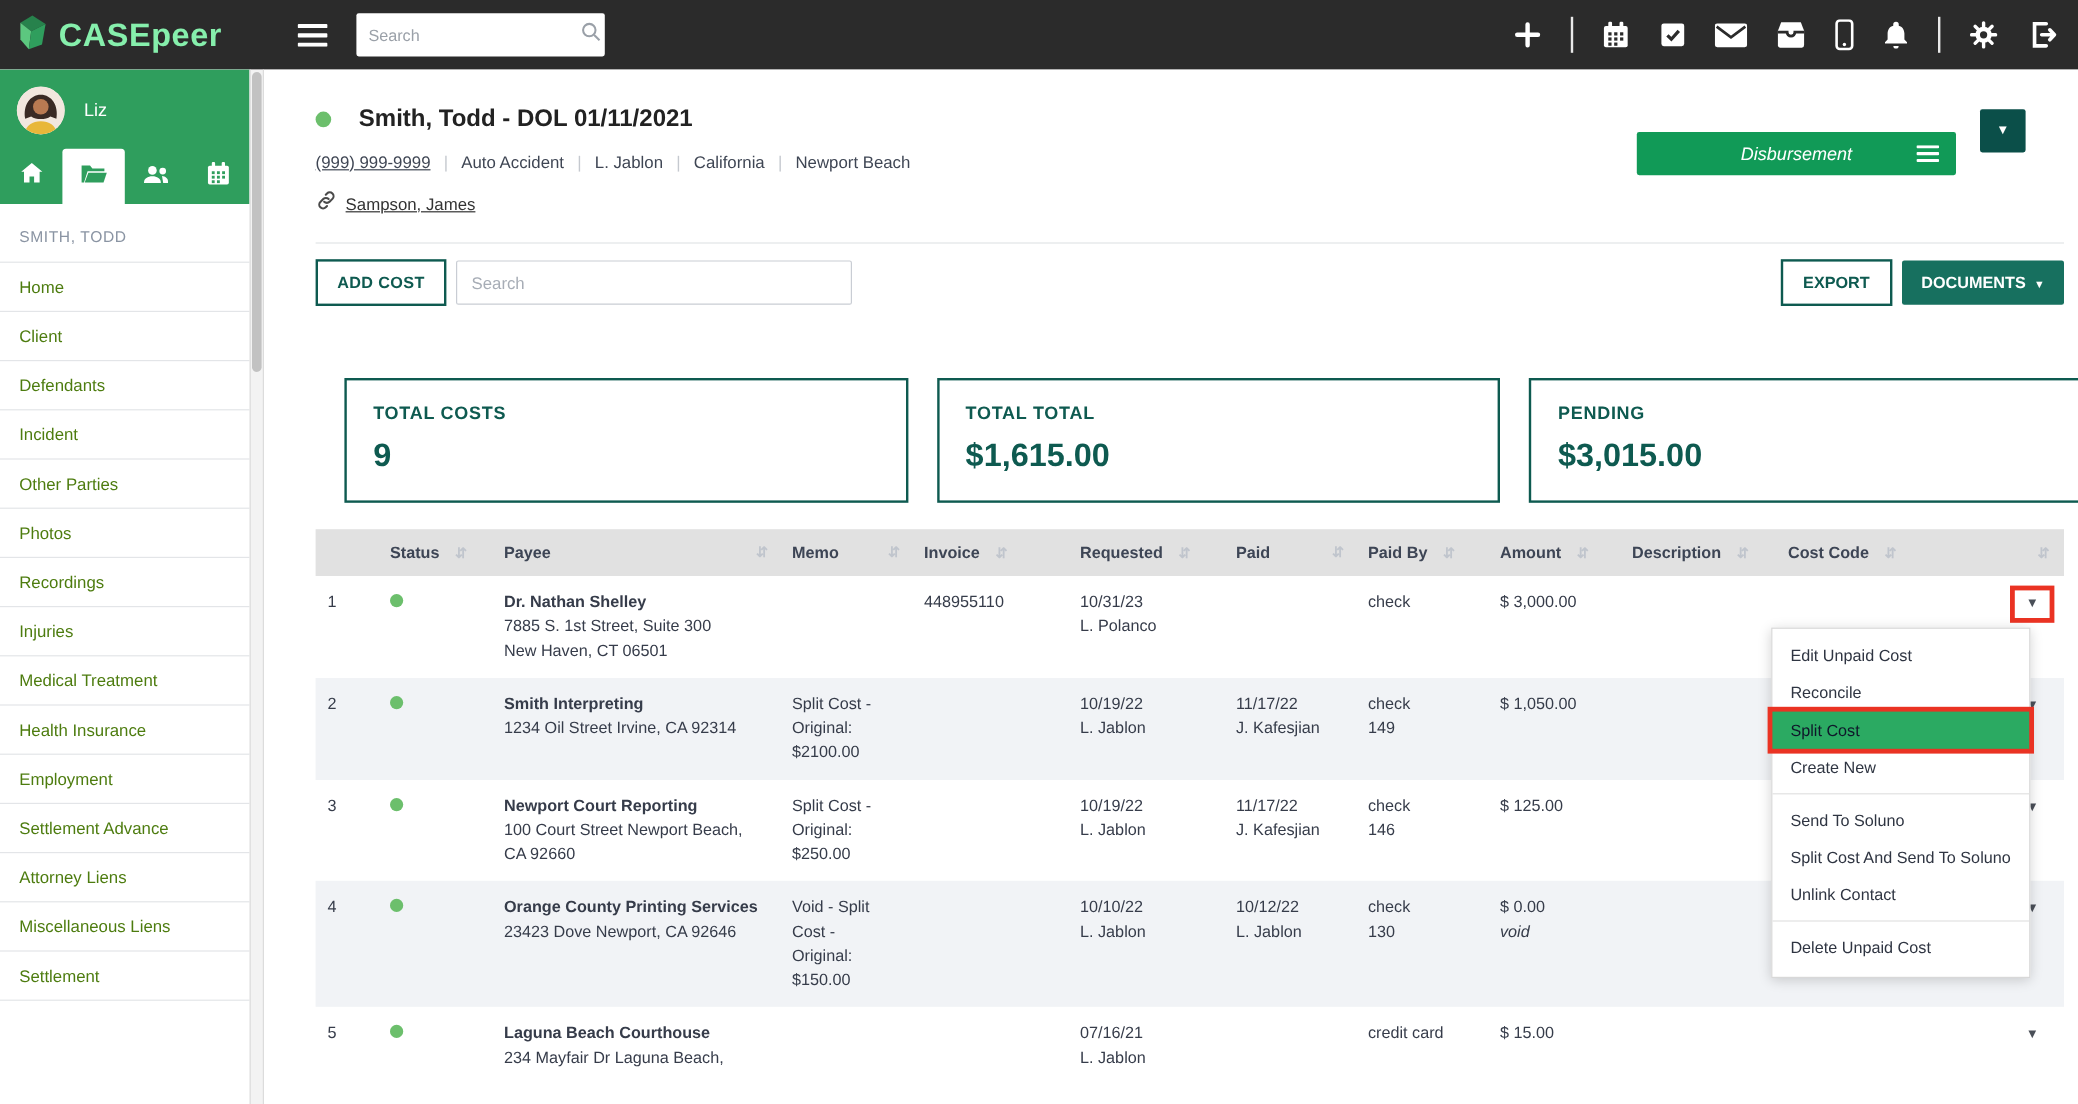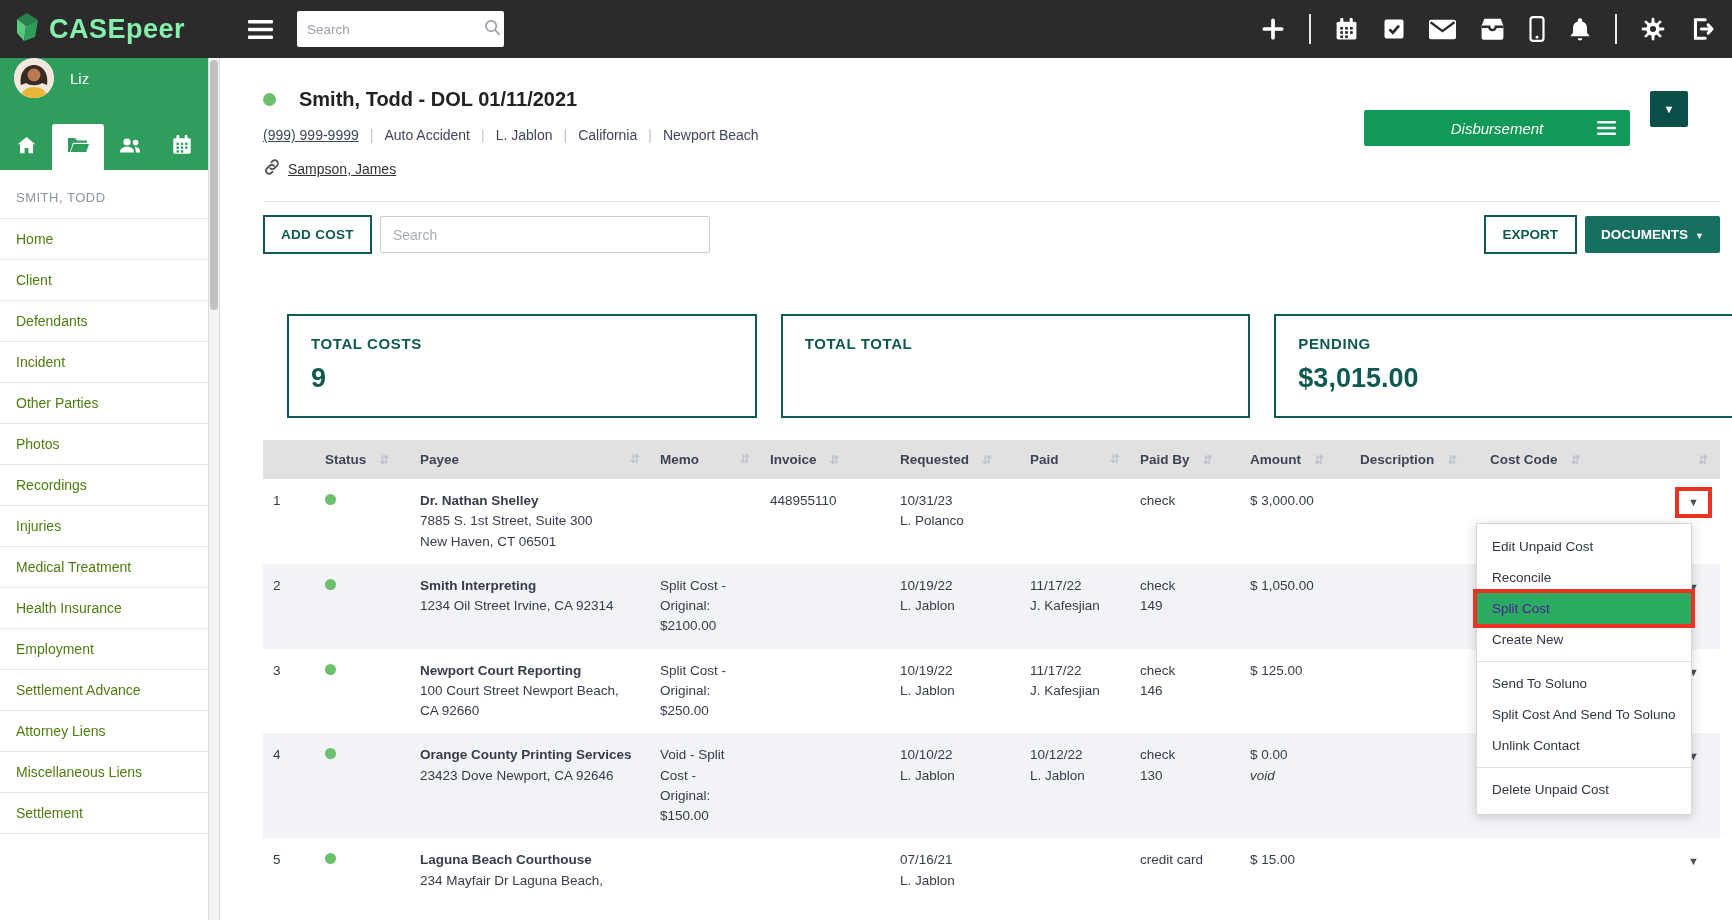--- a/index.html
+++ b/index.html
@@ -24,21 +24,21 @@
   .tb-icon{display:flex; align-items:center; justify-content:center; cursor:pointer;}
   .tb-div{width:2px; height:30px; background:#e9e9e9;}
   
   .app-body{display:flex; height:862px;}
   .sidebar{width:208px; background:#fff; flex:none;}
   .sb-scroll{width:12px; flex:none; background:#f3f3f3; border-left:1px solid #dcdcdc; border-right:1px solid #dcdcdc; position:relative;}
   .sb-thumb{position:absolute; top:2px; left:1px; width:8px; height:250px; background:#c2c2c2; border-radius:4px;}
   main{flex:1; position:relative; background:#fff;}
   
   .sb-green{height:112px; background:var(--green); position:relative;}
-  .user-row{display:flex; align-items:center; gap:16px; padding:0 0 0 14px;}
+  .user-row{display:flex; align-items:center; gap:16px; padding:14px 0 0 14px;}
   .avatar{width:40px; height:40px; border-radius:50%; overflow:hidden; background:#f2e7de; flex:none;}
   .user-name{color:#fff; font-size:15px;}
   .sb-tabs{position:absolute; bottom:0; left:0; right:0; height:46px; display:flex;}
   .sb-tab{flex:1; display:flex; align-items:center; justify-content:center; cursor:pointer;}
   .sb-tab.active{background:#fff; border-radius:3px 3px 0 0;}
   .case-label{padding:20px 16px 13px; color:var(--muted); font-size:13px; letter-spacing:.5px;
     border-bottom:1px solid var(--line);}
   .nav-item{padding:12px 16px; font-size:14px; color:#4d7c0f; border-bottom:1px solid var(--line); cursor:pointer;}
   
   .content{padding:30px 0 0 43px; width:1500px;}
@@ -88,21 +88,21 @@
   .c-num{width:52px;} .c-status{width:95px;} .c-payee{width:240px;} .c-memo{width:110px;}
   .c-invoice{width:130px;} .c-req{width:130px;} .c-paid{width:110px;} .c-payby{width:110px;}
   .c-amount{width:110px;} .c-desc{width:130px;} .c-code{width:160px;} .c-act{width:80px; text-align:right; padding-right:12px;}
   .void-note{font-style:italic;}
   .caret-box{display:inline-block; color:#4a4f58; font-size:11px; cursor:pointer; padding:3px 9px;}
   .red-ring{box-shadow:0 0 0 4px var(--red); background:#fff;}
   
   .context-menu{position:absolute; left:1256px; top:465px; min-width:213px; background:#fff;
     border:1px solid #d8d8d8; box-shadow:0 2px 10px rgba(0,0,0,.18); padding:7px 0 9px; z-index:10;}
   .menu-item{padding:8px 15px; font-size:13.5px; color:#2f3542; cursor:pointer; white-space:nowrap;}
-  .menu-item.highlight{background:var(--hl); color:#4c1d95; box-shadow:0 0 0 4px var(--red); position:relative; z-index:2;}
+  .menu-item.highlight{background:var(--hl); color:#0f172a; box-shadow:0 0 0 4px var(--red); position:relative; z-index:2;}
   .menu-divider{border-top:1px solid #e2e2e2; margin:6px 0;}
 </style>
 </head>
 <body>
 
 <header class="topbar">
   <div class="logo">
     <span>
       <svg width="26" height="30" viewBox="0 0 26 30">
         <polygon points="3,7 13,1 24,8 12,14" fill="#27824c"></polygon>
@@ -342,20 +342,21 @@
         </button>
       </div>
 
       <div class="cards">
         <div class="card">
           <div class="lbl">TOTAL COSTS</div>
           <div class="val">9</div>
         </div>
         <div class="card">
           <div class="lbl">TOTAL TOTAL</div>
+          <div class="val">$1,615.00</div>
         </div>
         <div class="card">
           <div class="lbl">PENDING</div>
           <div class="val">$3,015.00</div>
         </div>
       </div>
 
       <table>
         <thead>
           <tr>

